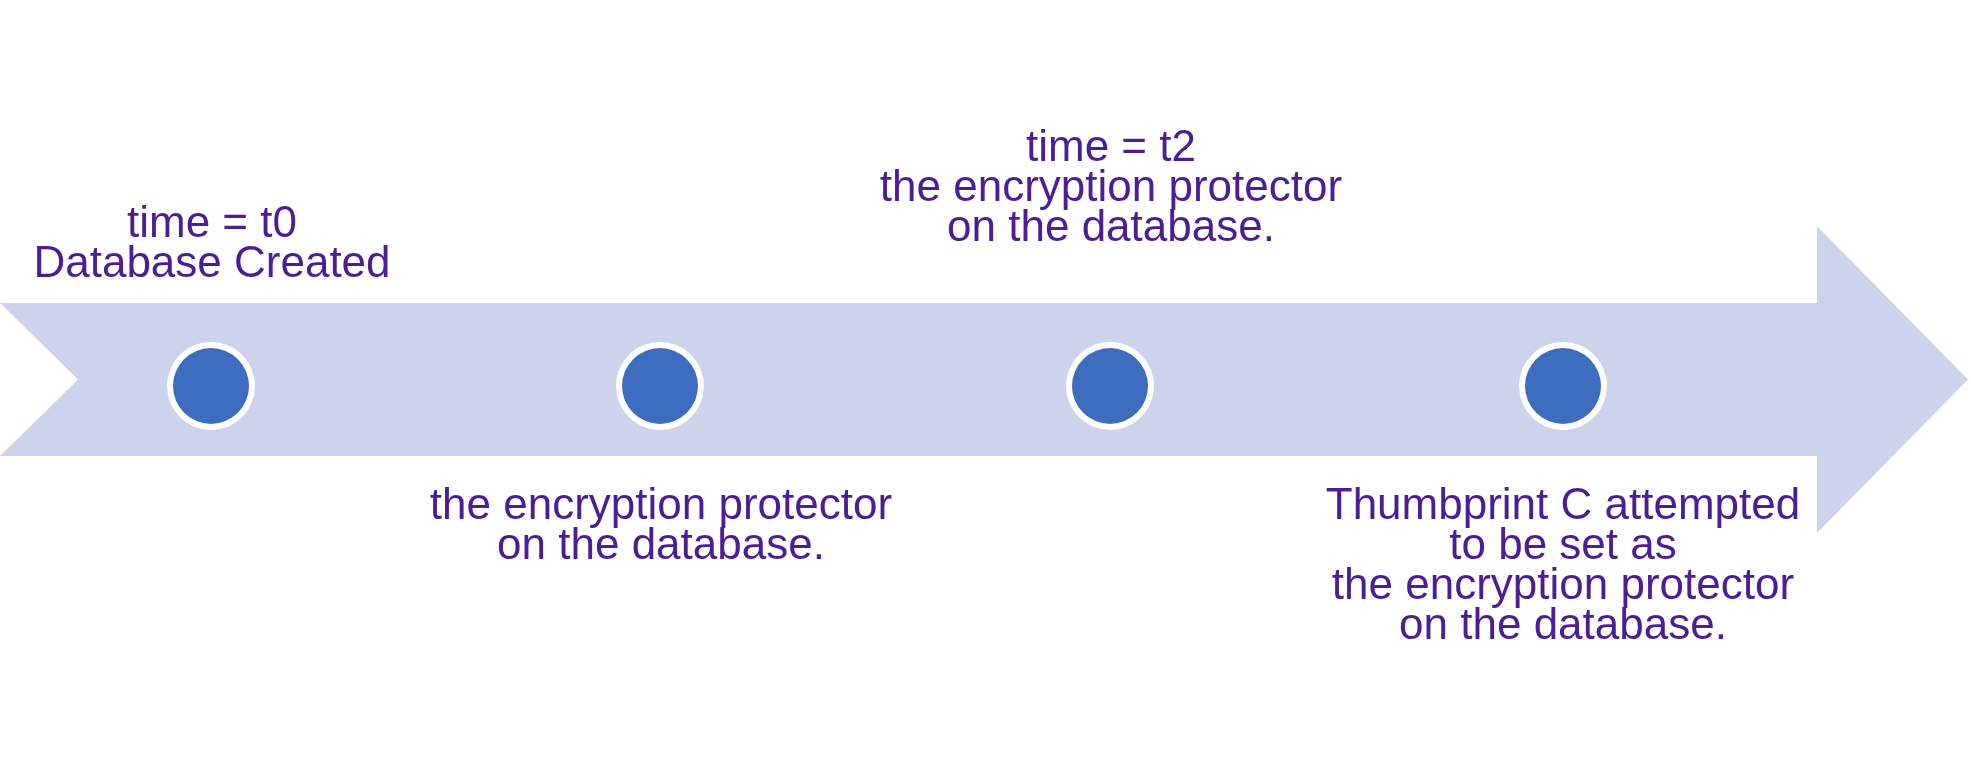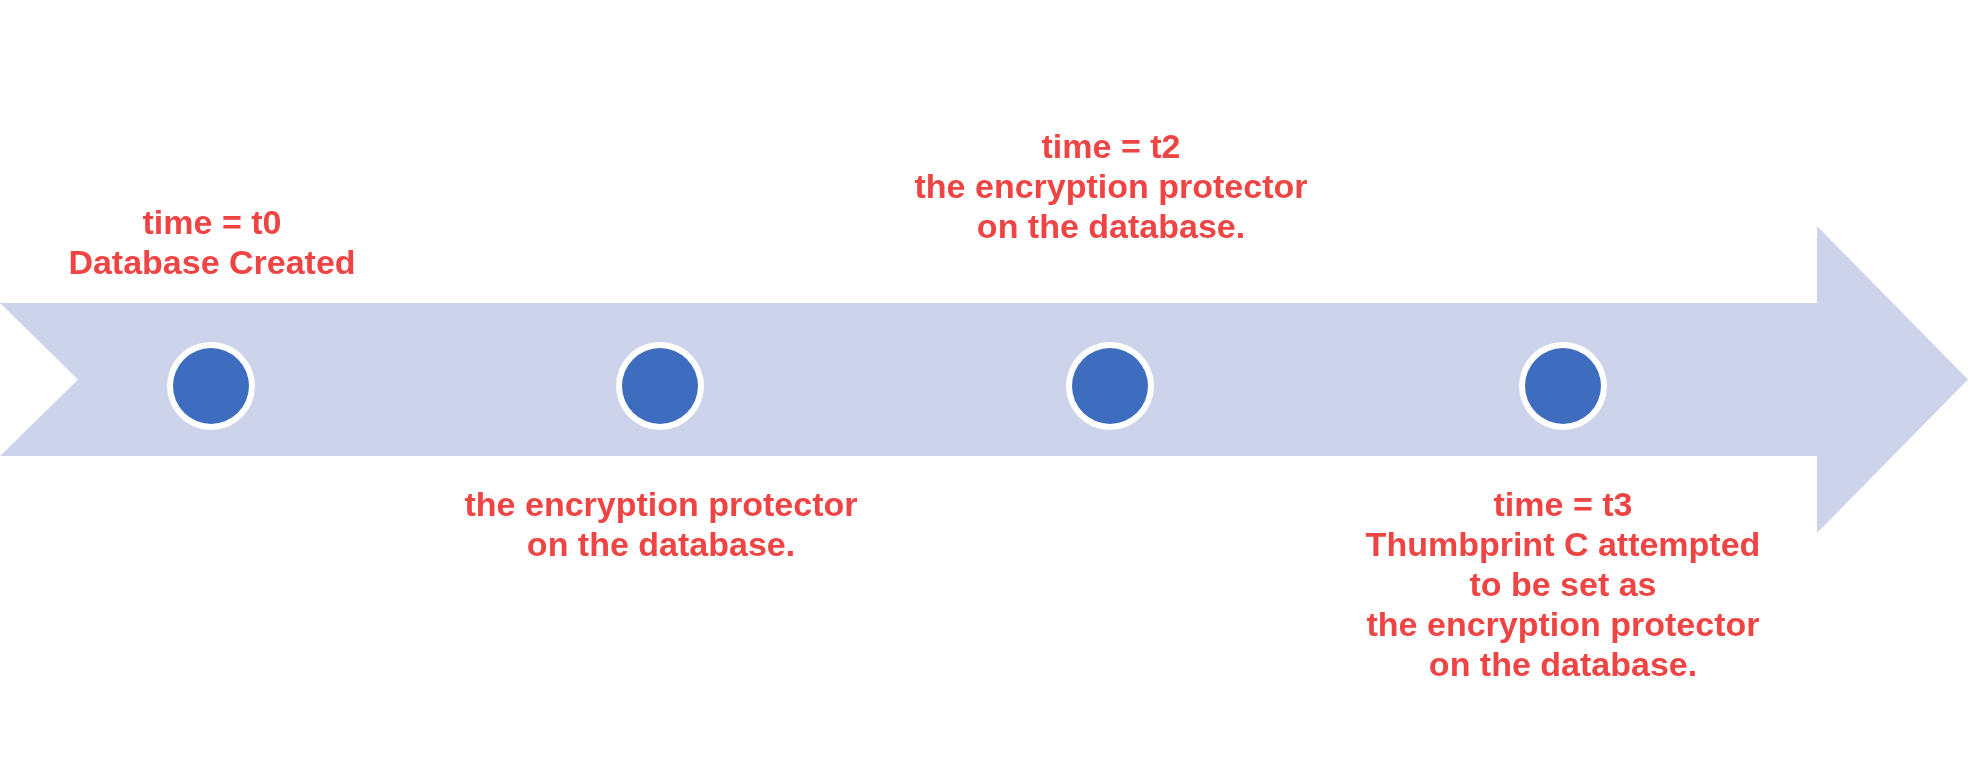--- a/index.html
+++ b/index.html
@@ -21,25 +21,24 @@
     left: 0;
     top: 0;
     width: 1971px;
     height: 772px;
     display: block;
   }
   .event-label {
     position: absolute;
     width: 620px;
     text-align: center;
-    font-size: 34px;
+    font-size: 44px;
     line-height: 40px;
-    color: #ef4444;
+    color: #4c1d95;
     white-space: nowrap;
-    font-weight: bold;
   }
   .event-label div {
     height: 40px;
   }
   .label-t0 { left: 212px;  top: 202px; transform: translateX(-50%); }
   .label-t1 { left: 661px;  top: 484px; transform: translateX(-50%); }
   .label-t2 { left: 1111px; top: 126px; transform: translateX(-50%); }
   .label-t3 { left: 1563px; top: 484px; transform: translateX(-50%); }
 </style>
 </head>
@@ -82,20 +81,19 @@
     <div>on the database.</div>
   </div>
 
   <div class="event-label label-t2">
     <div>time = t2</div>
     <div>the encryption protector</div>
     <div>on the database.</div>
   </div>
 
   <div class="event-label label-t3">
-    <div>time = t3</div>
     <div>Thumbprint C attempted</div>
     <div>to be set as</div>
     <div>the encryption protector</div>
     <div>on the database.</div>
   </div>
 
 </div>
 
 </body></html>

